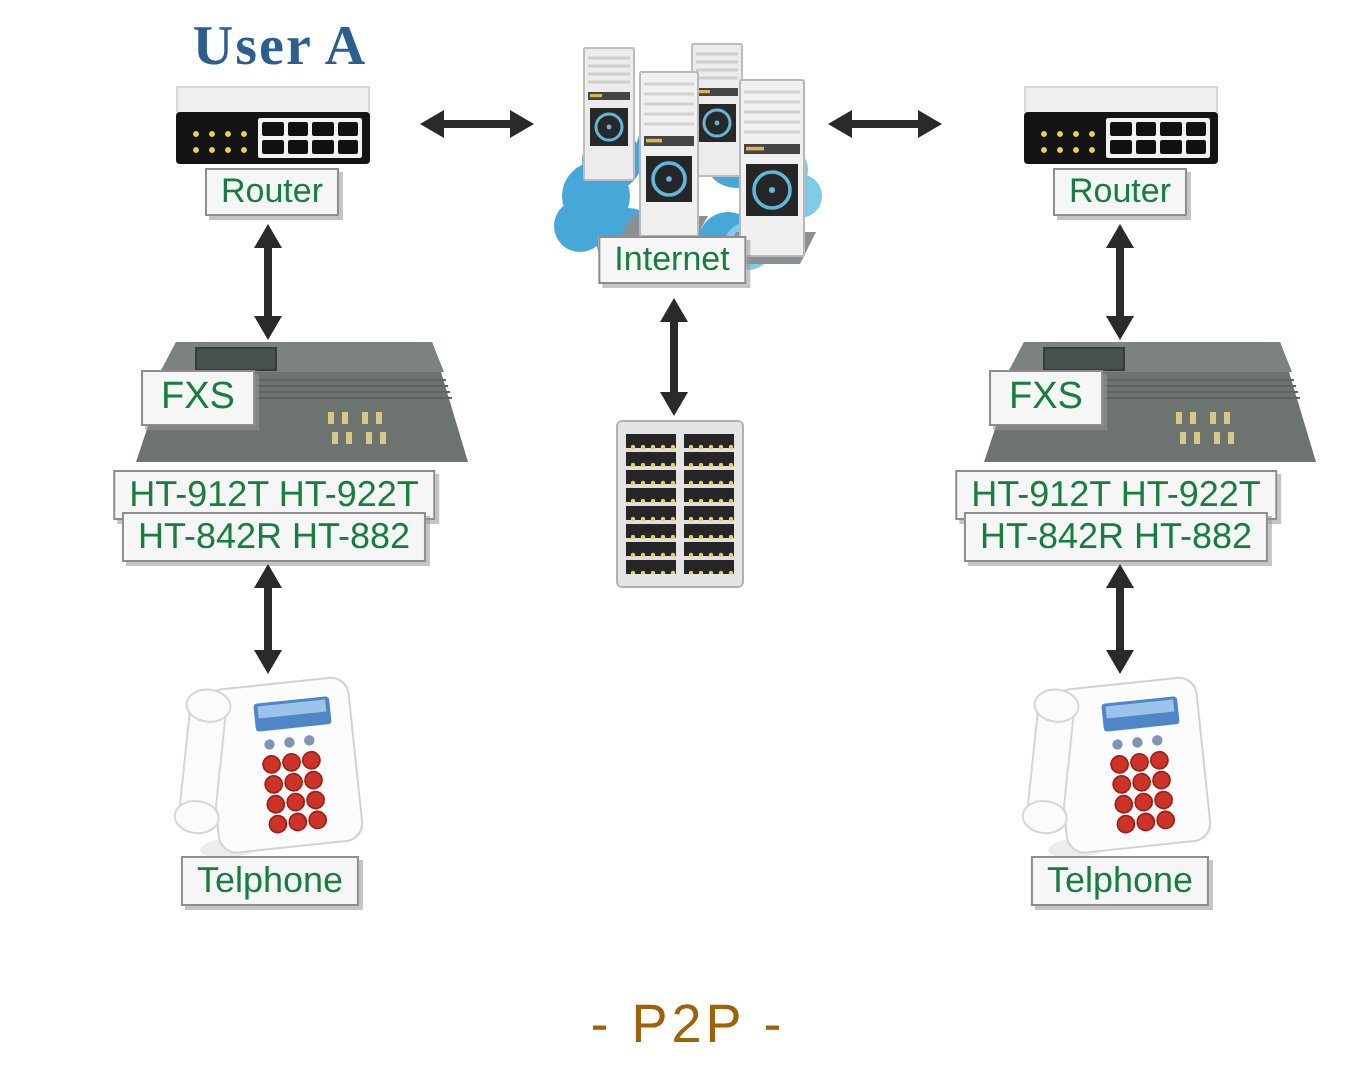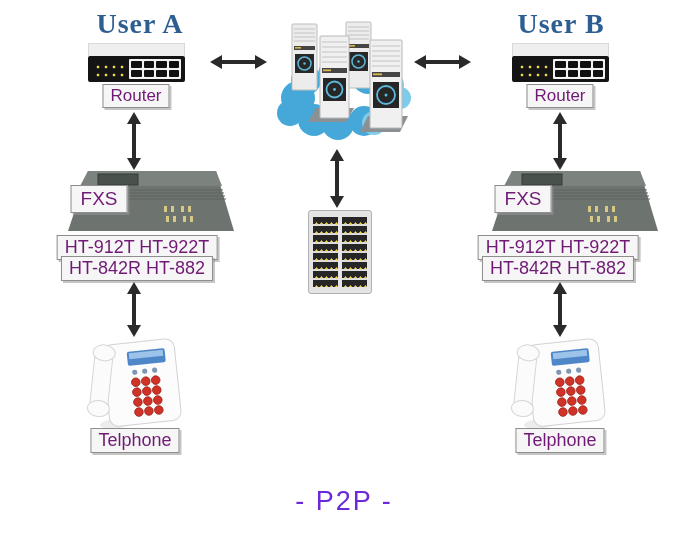--- a/index.html
+++ b/index.html
@@ -11,27 +11,27 @@
   .user-title {
     position:absolute; transform:translateX(-50%);
     font-family:"Liberation Serif", serif; font-weight:bold;
     font-size:28px; color:#2d5e92; letter-spacing:1px; white-space:nowrap;
   }
   .lbl {
     position:absolute; transform:translateX(-50%);
     background:#f6f6f6; border:1px solid #8d8d8d;
     box-shadow:2px 2px 0 rgba(150,150,150,.55);
     padding:0 7px; font-size:17px; line-height:1.28;
-    color:#701a75; white-space:nowrap;
+    color:#15803d; white-space:nowrap;
   }
   .lbl-lg { font-size:18px;text-align:right; }
   .lbl-fxs { font-size:19px; padding:1px 9px;margin-left:36px; }
   .p2p {
     position:absolute; transform:translateX(-50%);
-    font-size:27px; color:#6d28d9; letter-spacing:2px; white-space:nowrap;
+    font-size:27px; color:#a16207; letter-spacing:2px; white-space:nowrap;margin-top:11px;
   }
   
   .arrow-h { position:absolute; height:4px; background:#2a2a2a; }
   .arrow-h::before { content:""; position:absolute; left:-12px; top:-5px;
     border:7px solid transparent; border-right:12px solid #2a2a2a; border-left:none; }
   .arrow-h::after { content:""; position:absolute; right:-12px; top:-5px;
     border:7px solid transparent; border-left:12px solid #2a2a2a; border-right:none; }
   .arrow-v { position:absolute; width:4px; background:#2a2a2a; }
   .arrow-v::before { content:""; position:absolute; top:-12px; left:-5px;
     border:7px solid transparent; border-bottom:12px solid #2a2a2a; border-top:none; }
@@ -199,29 +199,29 @@
         <rect x="94" y="20" width="32" height="88" rx="1" fill="#f0f0f0" stroke="#b8b8b8"></rect>
         <path d="M96 26 h28 M96 31 h28 M96 36 h28 M96 41 h28 M96 46 h28" stroke="#d2d2d2" stroke-width="1.6"></path>
         <rect x="96" y="52" width="28" height="5" fill="#454545"></rect>
           <rect x="97" y="53.4" width="9" height="1.8" fill="#d8b84a"></rect>
         <rect x="97" y="62" width="26" height="26" fill="#262626"></rect>
         <circle cx="110" cy="75" r="9" fill="none" stroke="#5fb8dc" stroke-width="1.8"></circle>
         <circle cx="110" cy="75" r="1.5" fill="#5fb8dc"></circle>
       </g>
     </g>
   </svg>
+  <div class="lbl" style="left:336px; top:118px;">Internet</div>
 
   <div class="arrow-v" style="left:335px; top:161px; height:35px;"></div>
 
   <div class="rack" style="left:308px; top:210px;">
     <div class="col"></div>
     <div class="col"></div>
   </div>
 
-  <div class="user-title" style="left:561px; top:8px;">User B</div>
 
   <div class="router" style="left:512px; top:43px;">
     <div class="r-top"></div>
     <div class="r-body">
       <span class="r-leds"></span>
       <span class="r-ports">
         <i></i>
           <i></i>
           <i></i>
           <i></i>

